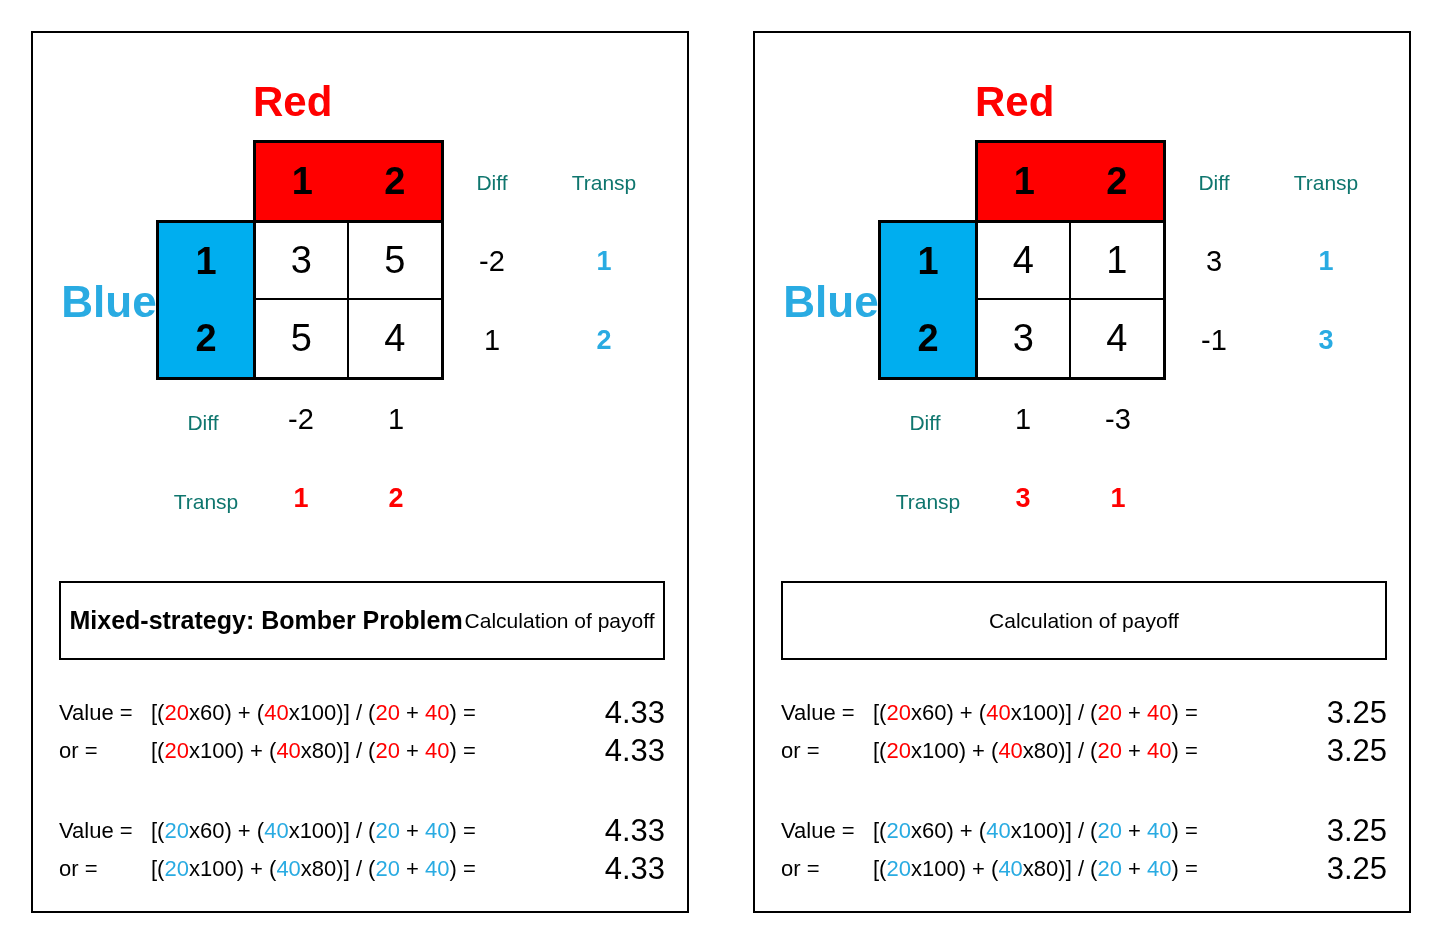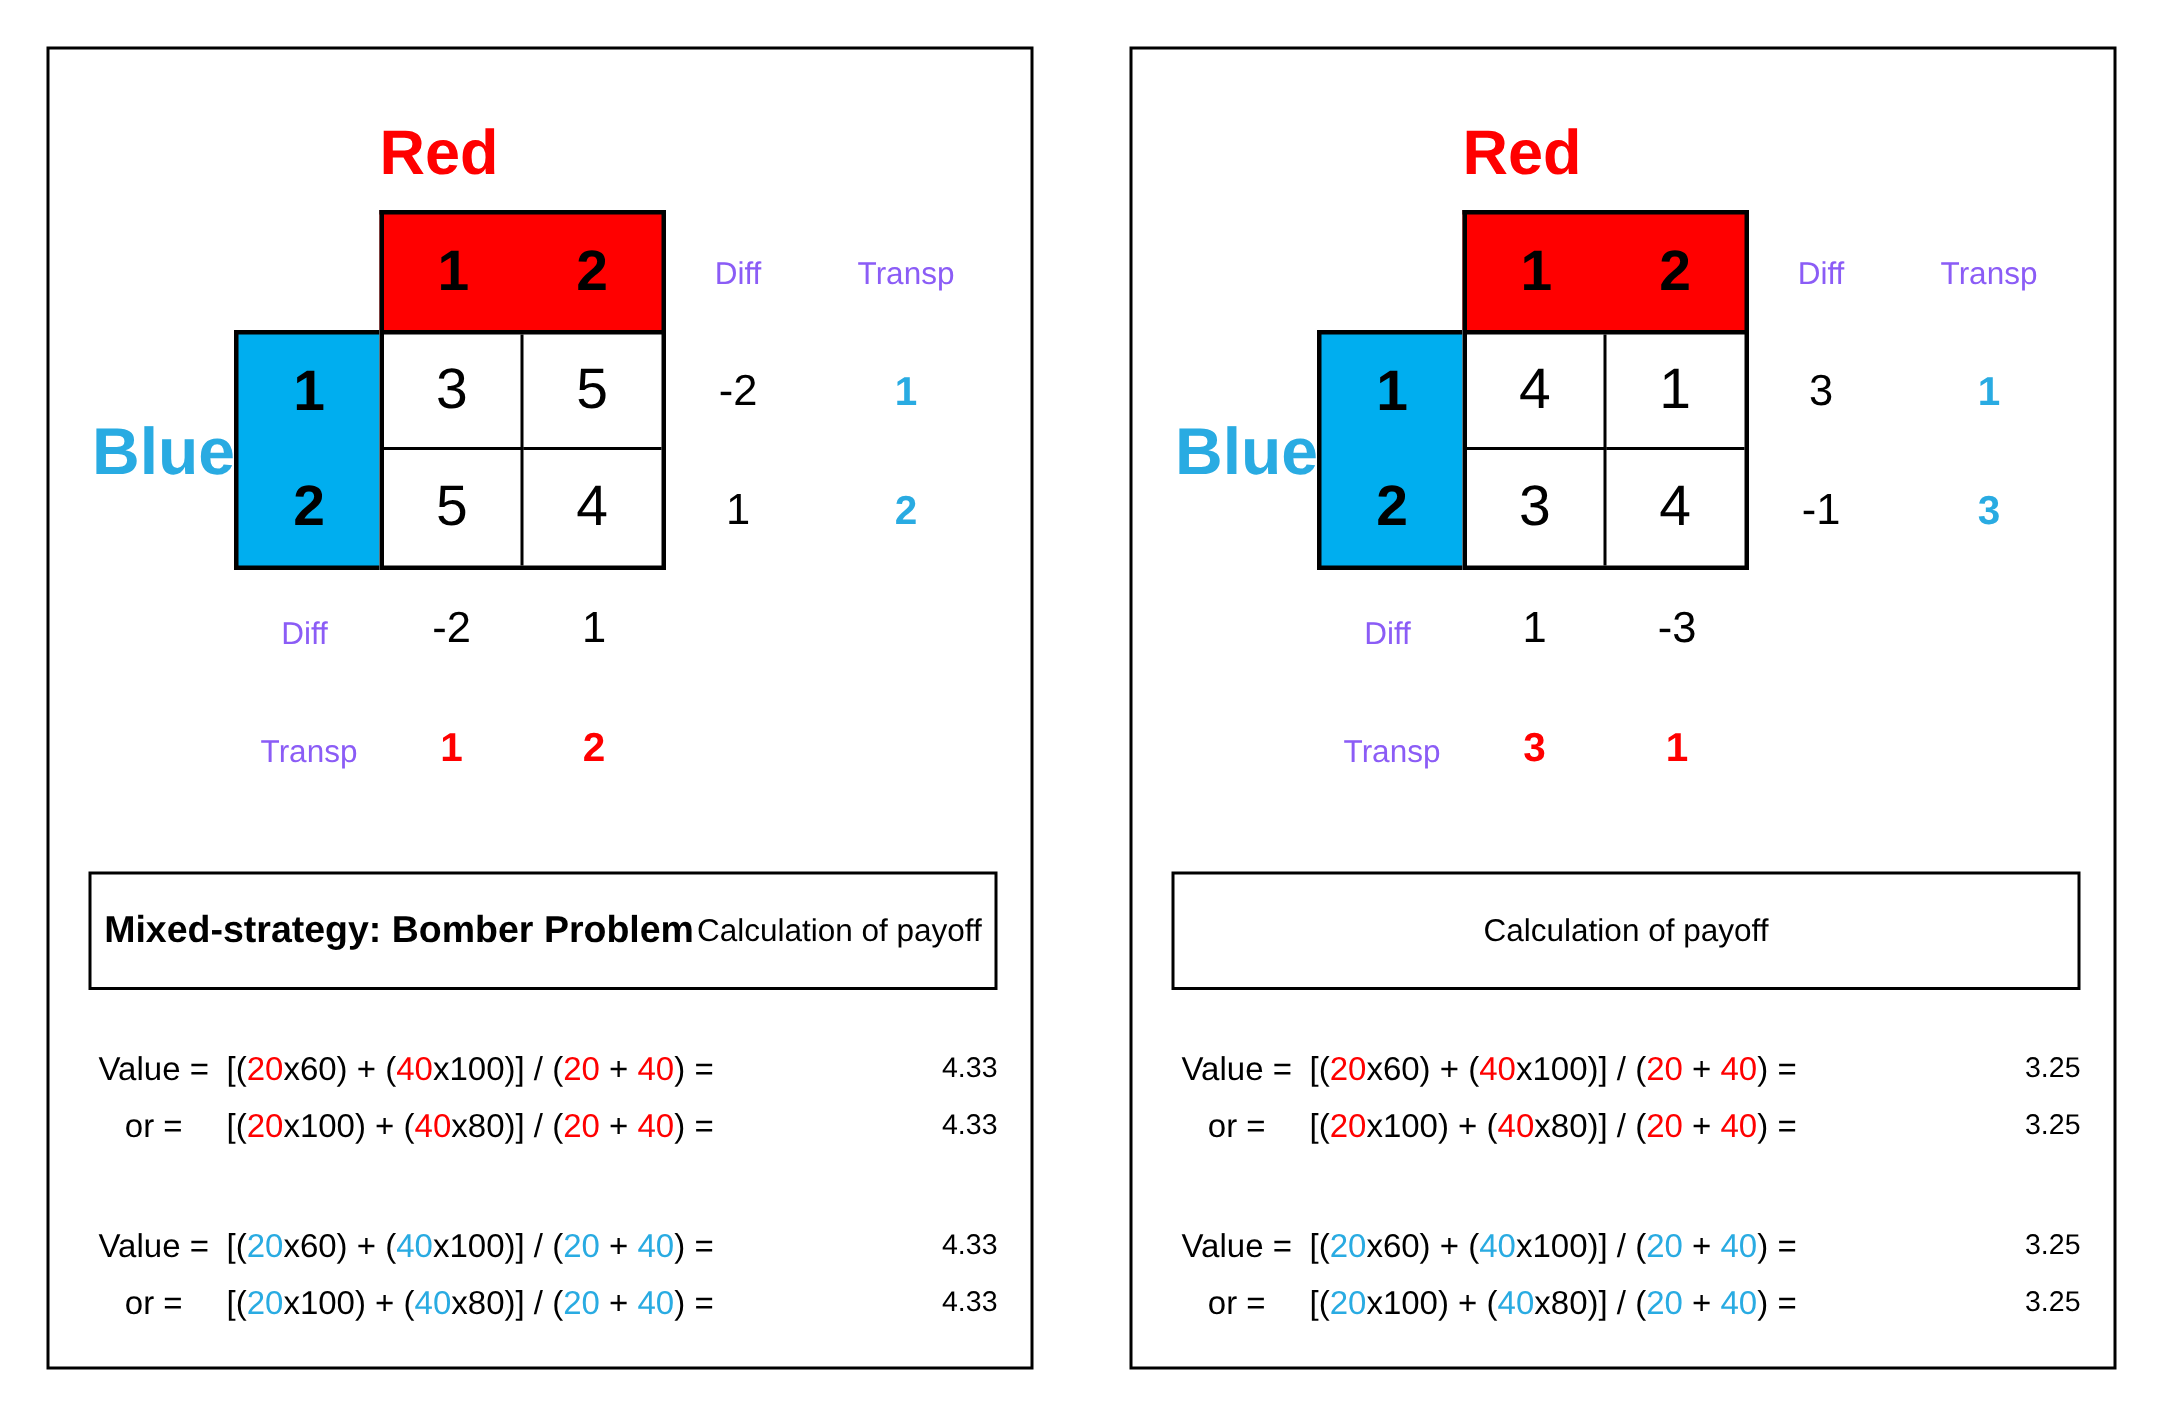--- a/index.html
+++ b/index.html
@@ -66,21 +66,21 @@
     background: #fff;
   }
   .m-cell {
     display: flex; align-items: center; justify-content: center;
     font-size: 38px; font-weight: 400;
   }
   .m-cell.c0 { border-right: 2px solid #000; }
   .m-cell.r0 { border-bottom: 2px solid #000; }
 
   
-  .lbl { font-size: 21px; color: #8b5cf6; text-align: center; }
+  .lbl { font-size: 21px; color: #0f766e; text-align: center; }
   .ch-diff   { left: 414px; top: 136px; width: 90px;  height: 28px; line-height: 28px; }
   .ch-transp { left: 519px; top: 136px; width: 104px; height: 28px; line-height: 28px; }
 
   .dval { font-size: 29px; font-weight: 400; text-align: center; }
   .tval { font-size: 27px; font-weight: bold; text-align: center; }
   .blue-text { color: var(--blue-text); }
   .red-text  { color: var(--red); }
 
   .cd0 { left: 414px; top: 212px; width: 90px; }
   .cd1 { left: 414px; top: 291px; width: 90px; }
@@ -105,22 +105,22 @@
   .tb-sub { font-size: 21px; }
 
   
   .calc { left: 26px; width: 606px; }
   .calc-red  { top: 661px; }
   .calc-blue { top: 779px; }
   .f-line {
     display: flex; align-items: center;
     height: 38px; font-size: 22px; white-space: pre;
   }
-  .f-label { width: 92px; text-align: center; padding-right: 5px; flex: none; }
-  .f-result { margin-left: auto; font-size: 19px; text-align: right; }
+  .f-label { width: 92px; text-align: left; padding-right: 5px; flex: none; }
+  .f-result { margin-left: auto; font-size: 31px; text-align: right; }
 </style>
 </head>
 <body>
 
 <div class="page" id="page-root">
   <div class="panel p0">
     <div class="rt">Red</div>
 
     <div class="red-box">
       <div class="hcell">1</div>

